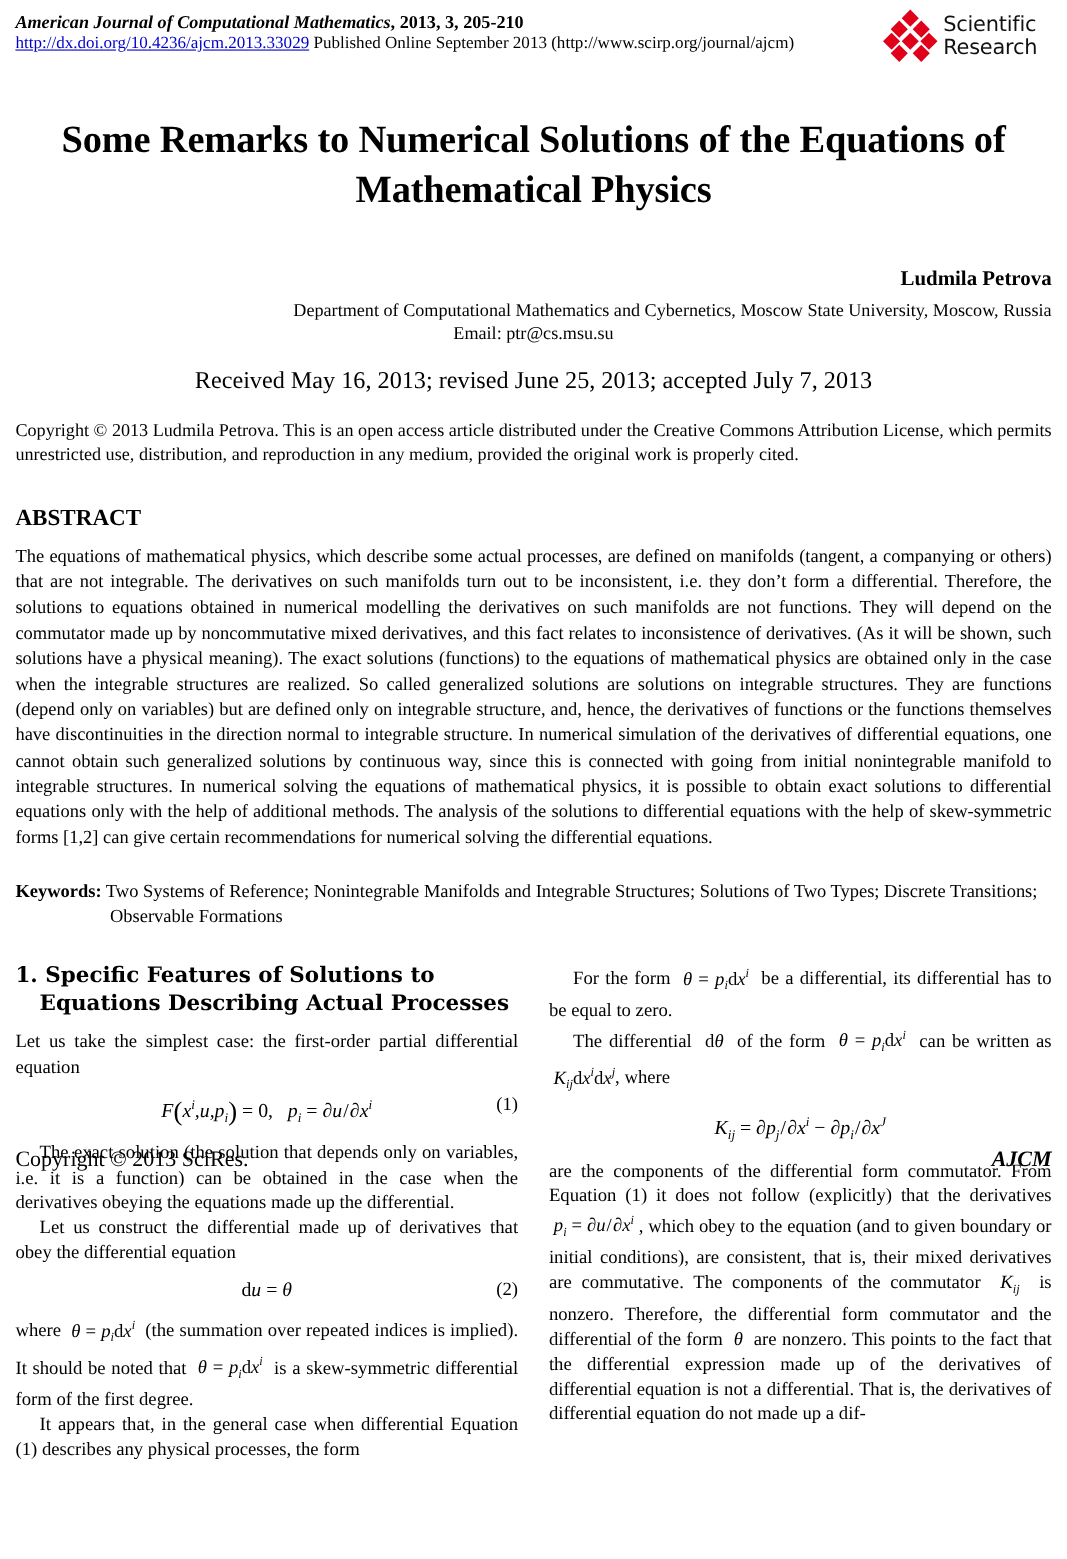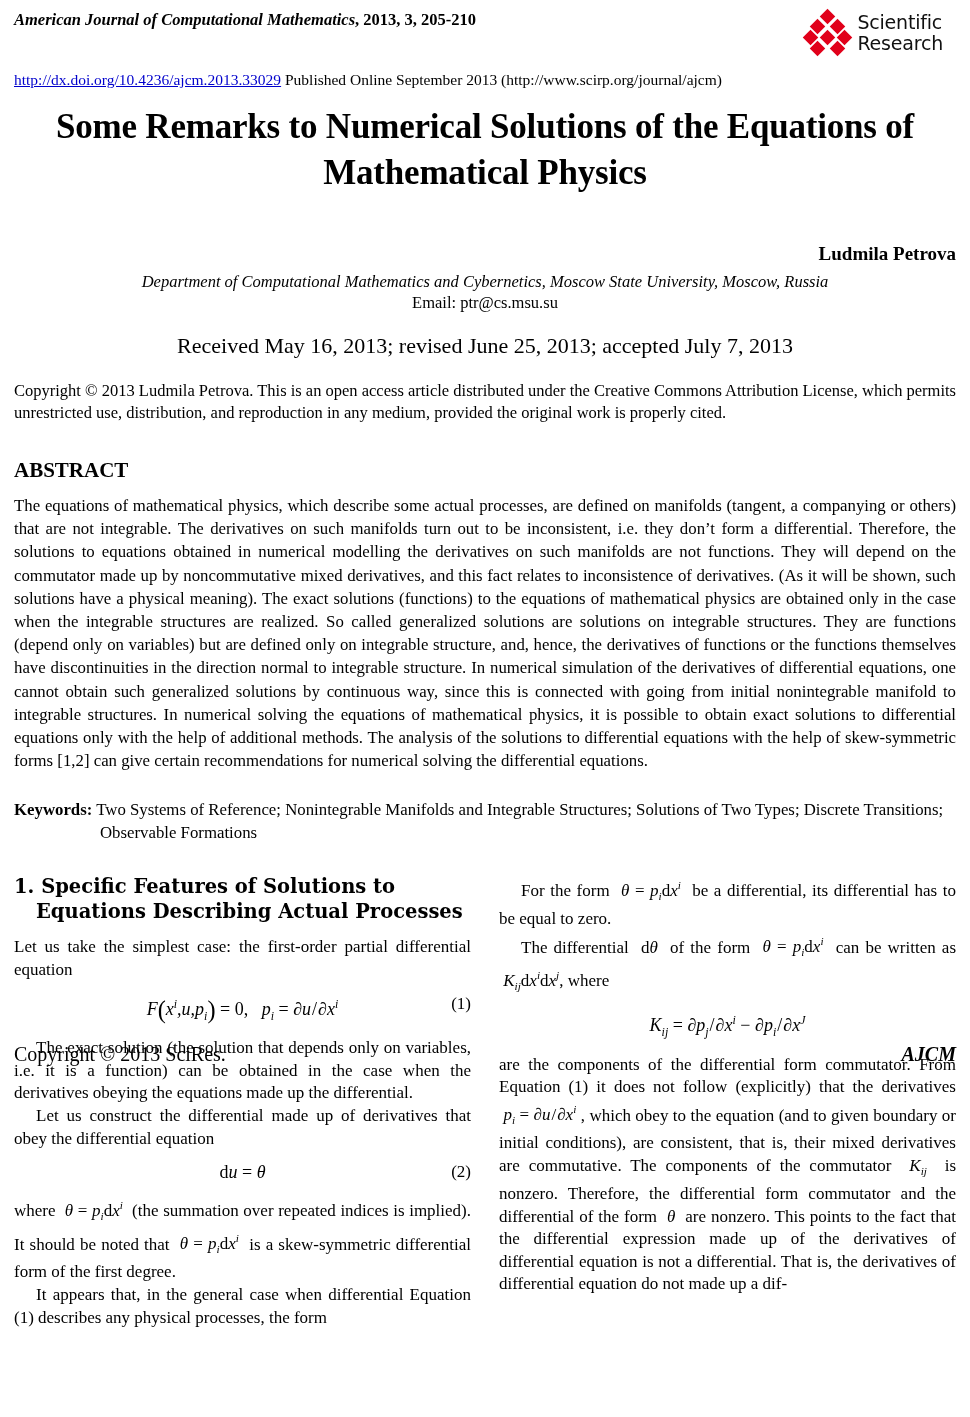--- a/index.html
+++ b/index.html
@@ -43,21 +43,20 @@
     font-style: italic;
     font-weight: bold;
   }
   .mast-line1 .jmeta {
     font-weight: bold;
   }
   .mast-line2 {
     font-size: 15.5px;
     line-height: 20px;
     white-space: nowrap;
-    margin-top: 40px;
   }
   .doi-link {
     color: #0000cc;
     text-decoration: underline;
   }
   .logo {
     position: absolute;
     right: 13px;
     top: 0;
     display: flex;
@@ -97,24 +96,23 @@
   }
   .authors {
     margin-top: 46px;
     text-align: right;
     font-size: 19px;
     font-weight: bold;
     line-height: 24px;
   }
   .affil {
     margin-top: 5px;
-    text-align: center;
+    text-align: right;
     font-size: 16.5px;
     line-height: 21px;
-    font-style: italic;
   }
   .email {
     text-align: center;
     font-size: 16.5px;
     line-height: 21px;
   }
   .dates {
     margin-top: 22px;
     text-align: center;
     font-size: 22px;

